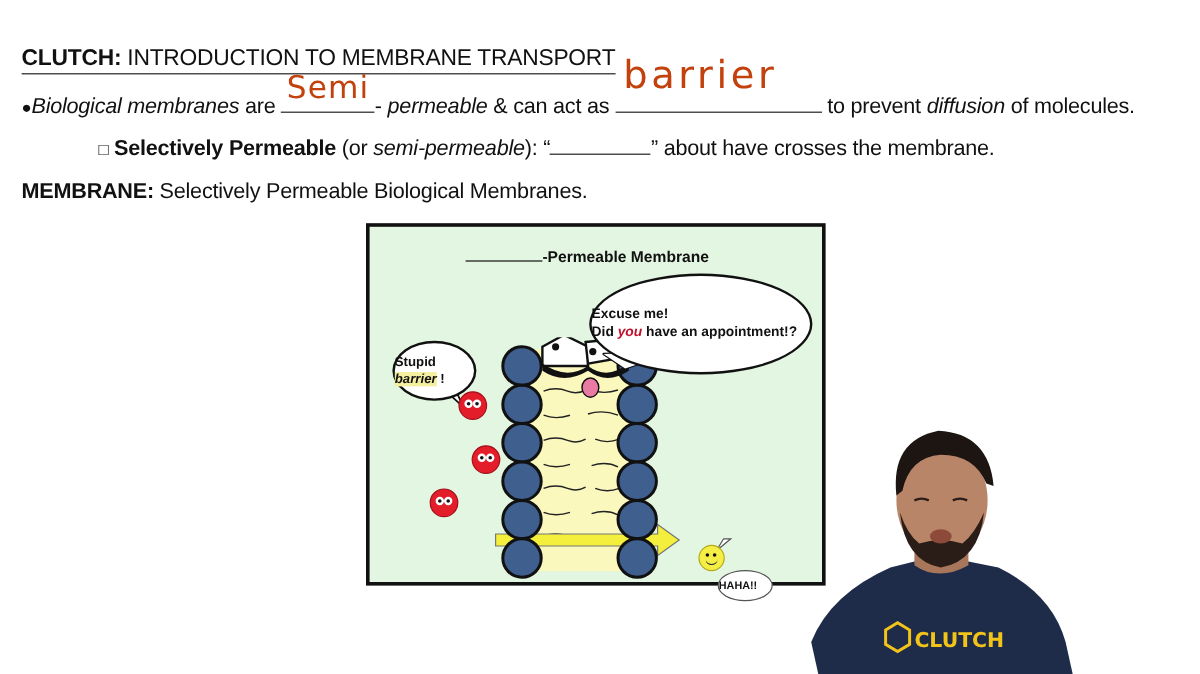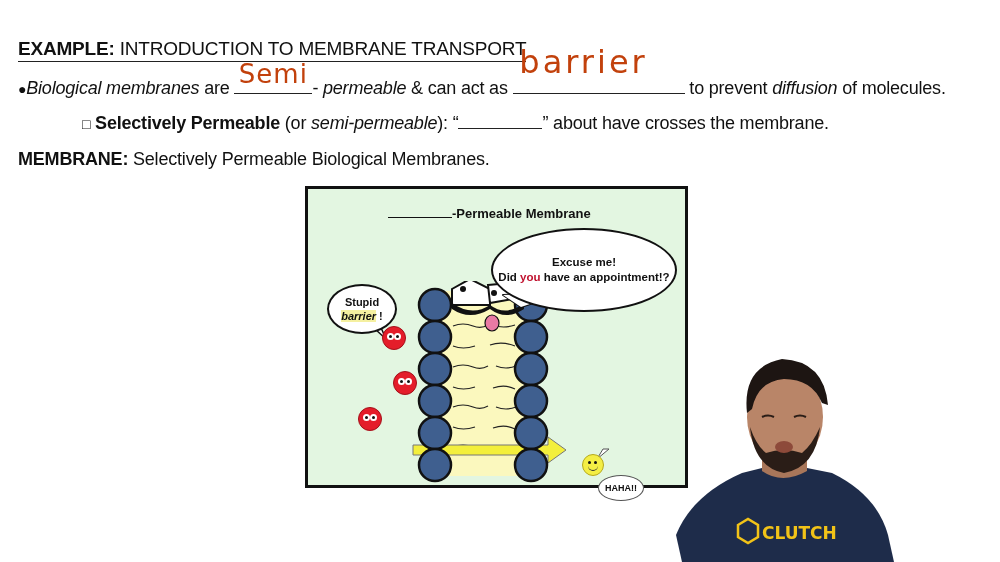--- a/index.html
+++ b/index.html
@@ -6,37 +6,37 @@
     body{width:1000px;height:562px;background:#ffffff;position:relative;overflow:hidden;font-family:"Liberation Sans",sans-serif;color:#111;}
     .abs{position:absolute;}
     .title{left:18px;top:38px;font-size:19px;line-height:22px;border-bottom:1.5px solid #222;padding-bottom:1px;letter-spacing:-0.2px;}
     .title b{font-weight:bold;}
     .line{font-size:18px;line-height:22px;white-space:nowrap;letter-spacing:-0.2px;}
     .blank{display:inline-block;border-bottom:1.3px solid #222;position:relative;height:18px;vertical-align:baseline;}
     .hand{position:absolute;left:0;right:0;font-family:"DejaVu Sans",sans-serif;color:#c2410c;text-align:center;}
     .panel{left:305px;top:186px;width:377px;height:296px;background:#e3f6e1;border:3px solid #111;}
     .ptitle{left:80px;top:14px;font-size:13px;font-weight:bold;}
     .ptitle .pb{display:inline-block;width:64px;border-bottom:1.5px solid #111;height:14px;vertical-align:baseline;}
-    .bubble{background:#fff;border:2px solid #111;border-radius:50%;text-align:center;font-weight:bold;color:#111;}
+    .bubble{background:#fff;border:2px solid #111;border-radius:50%;text-align:left;font-weight:bold;color:#111;}
     .big-bubble{left:183px;top:39px;width:182px;height:80px;font-size:11.5px;line-height:15px;display:flex;flex-direction:column;justify-content:center;}
-    .big-bubble .you{color:#c0112e;margin-top:12px;}
+    .big-bubble .you{color:#c0112e;font-style:italic;margin-top:12px;}
     .stupid{left:19px;top:95px;width:66px;height:46px;font-size:11px;line-height:14px;display:flex;flex-direction:column;justify-content:center;}
     .stupid .bar{font-style:italic;background:#f5f0a0;}
     .haha{left:290px;top:243px;width:44px;height:24px;font-size:9px;line-height:24px;margin-top:43px;}
     .mol{width:22px;height:22px;border-radius:50%;background:#e41d2a;border:1px solid #a3101a;}
     .eye{position:absolute;top:6px;width:7px;height:7px;border-radius:50%;background:#fff;}
     .eye::after{content:"";position:absolute;left:2px;top:2px;width:3px;height:3px;border-radius:50%;background:#111;}
     .smiley{left:274px;top:265px;width:20px;height:20px;border-radius:50%;background:#f4ee45;border:1.5px solid #b6aa1c;}
     .speaker{left:662px;top:345px;width:236px;height:217px;}
   </style>
 </head>
 <body>
 
 <div class="abs title">
-  <b>EXAMPLE:</b>
+  <b>CLUTCH:</b>
   <span>INTRODUCTION TO MEMBRANE TRANSPORT</span>
 </div>
 
 <div class="abs line" style="left:18px;top:75px;">
   <span style="font-size:14px;">●</span><i>Biological membranes</i><span> are </span><span class="blank" style="width:78px;"><span class="hand" style="top:-12px;font-size:26px;letter-spacing:1px;">Semi</span></span><span>- </span><i>permeable</i><span> &amp; can act as </span><span class="blank" style="width:172px;"><span class="hand" style="top:-24px;left:-30px;font-size:32px;letter-spacing:3px;">barrier</span></span><span> to prevent </span><i>diffusion</i><span> of molecules.</span>
 </div>
 
 <div class="abs line" style="left:82px;top:112px;">
   <span style="font-size:14px;">□</span> <b>Selectively Permeable</b><span> (or </span><i>semi-permeable</i><span>): “</span><span class="blank" style="width:84px;height:14px;"></span><span>” about have crosses the membrane.</span>
 </div>

